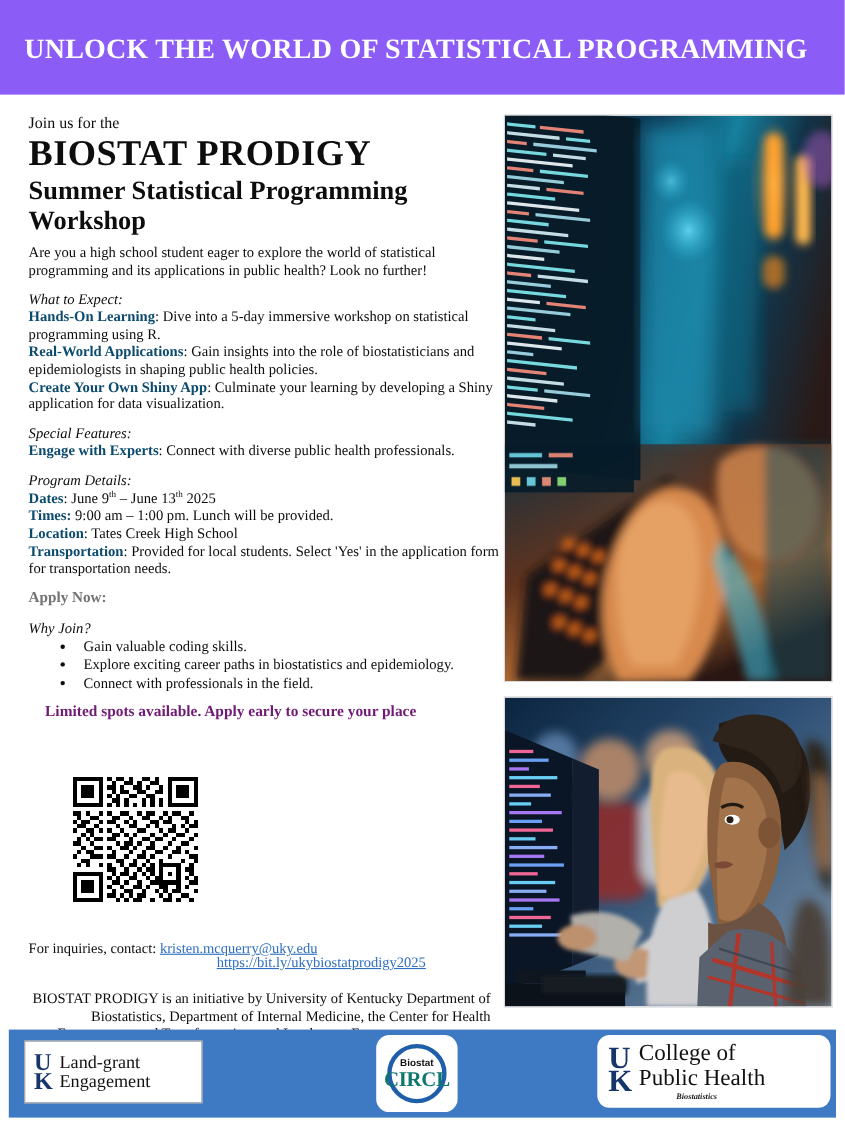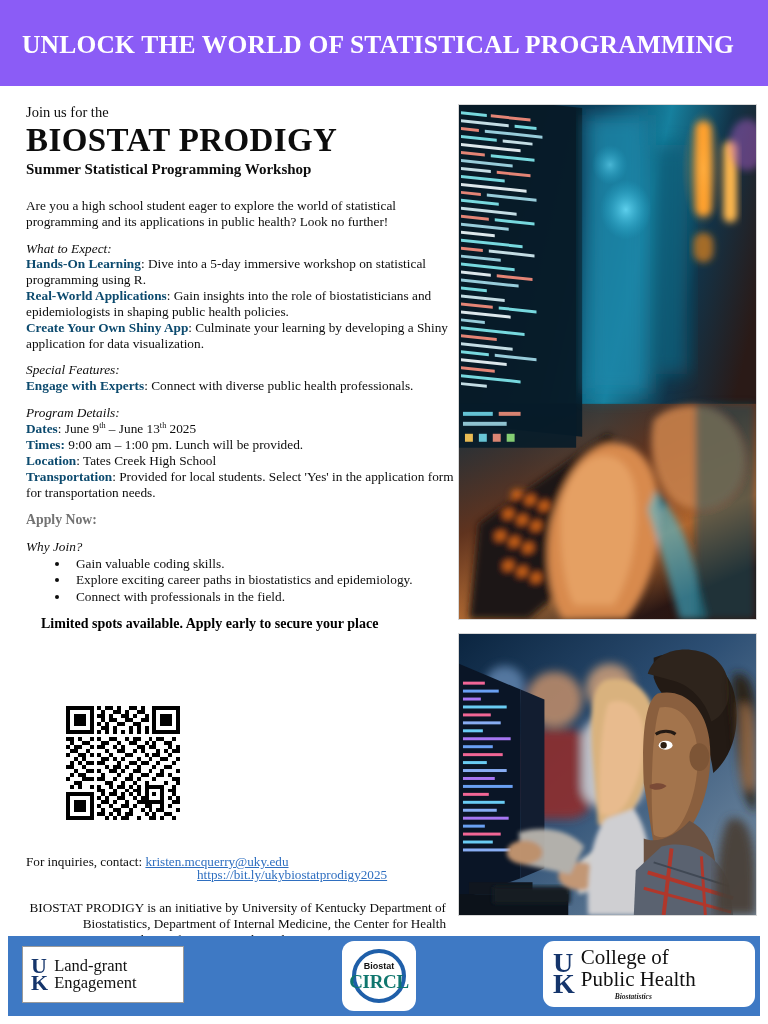--- a/index.html
+++ b/index.html
@@ -51,23 +51,23 @@
   }
   .main-title {
     font-size: 33px;
     font-weight: bold;
     letter-spacing: 0.4px;
     line-height: 1.12;
     margin: 0 0 2px 0;
     white-space: nowrap;
   }
   .subtitle {
-    font-size: 15px;
+    font-size: 24px;
     line-height: 1.15;
-    margin: 0 0 20px 0;
+    margin: 0 0 6px 0;
   }
   .lede {
     font-size: 13.3px;
     line-height: 1.19;
     margin: 0;
   }
 
   .section-head {
     font-size: 13.3px;
     font-style: italic;
@@ -101,21 +101,21 @@
   .why-list li {
     font-size: 13.3px;
     line-height: 1.2;
     margin: 0 0 0.5px 0;
     padding-left: 6px;
   }
 
   .limited {
     font-size: 14px;
     font-weight: bold;
-    color: #000000;
+    color: #701a75;
     margin: 0;
     padding-left: 15px;
     line-height: 1.2;
   }
 
   
   .qr-wrap {
     position: absolute;
     left: 62px;
     top: 706px;

